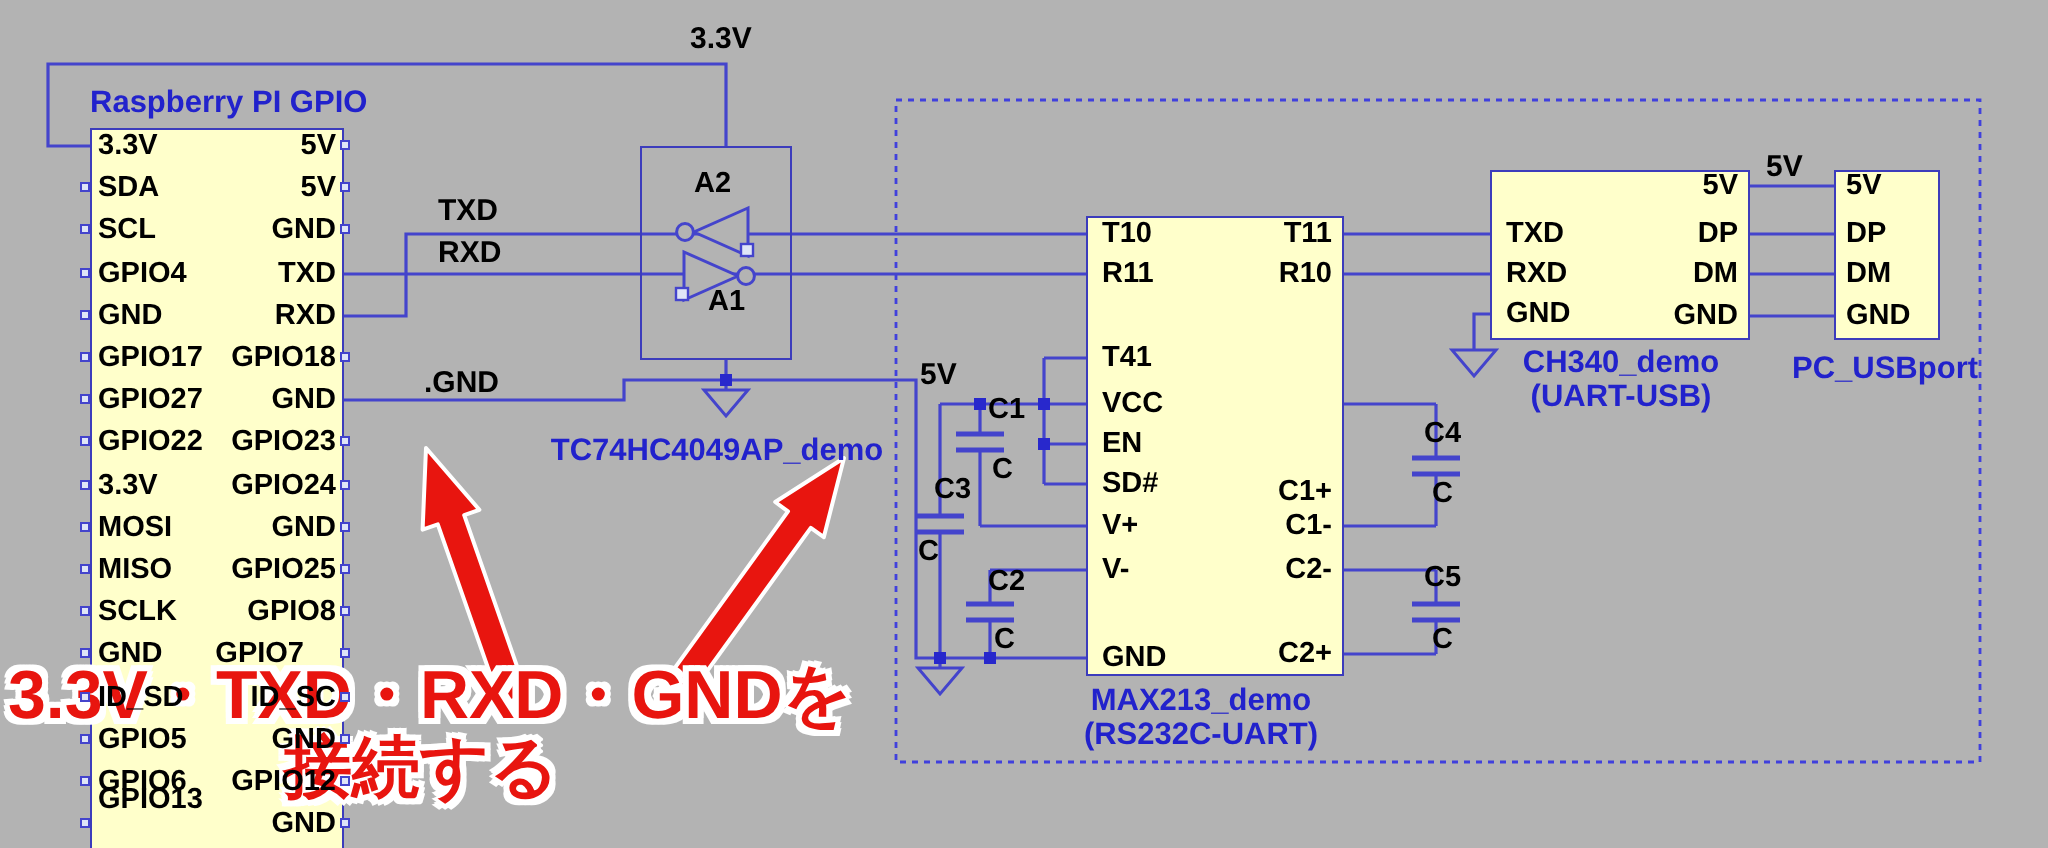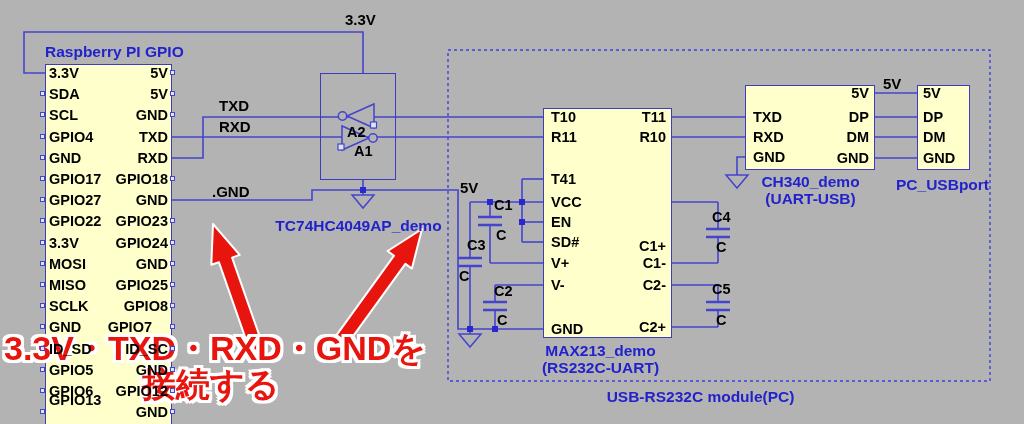--- a/index.html
+++ b/index.html
@@ -113,29 +113,28 @@
     </g>
   </svg>
 
   <div class="box" id="gpio-box" style="left:45px;top:64px;width:127px;height:365px;"></div>
   <div class="box plain" style="left:320px;top:73px;width:76px;height:107px;"></div>
   <div class="box" style="left:543px;top:108px;width:129px;height:230px;"></div>
   <div class="box" style="left:745px;top:85px;width:130px;height:85px;"></div>
   <div class="box" style="left:917px;top:85px;width:53px;height:85px;"></div>
 
   <div class="blue" style="left:45px;top:43px;">Raspberry PI GPIO</div>
-  <div class="gate" style="left:347px;top:85px;margin-top:40px;">A2</div>
+  <div class="gate" style="left:347px;top:85px;">A2</div>
   <div class="gate" style="left:354px;top:144px;">A1</div>
   <div class="blue c" style="left:266px;top:217px;width:185px;">TC74HC4049AP_demo</div>
   <div class="blue c" style="left:538px;top:342px;width:125px;">MAX213_demo</div>
   <div class="blue c" style="left:538px;top:359px;width:125px;">(RS232C-UART)</div>
   <div class="blue c" style="left:748px;top:173px;width:125px;">CH340_demo</div>
   <div class="blue c" style="left:748px;top:190px;width:125px;">(UART-USB)</div>
   <div class="blue" style="left:896px;top:176px;">PC_USBport</div>
-  <div class="blue c" style="left:588px;top:388px;width:225px;">USB-RS232C module(PC)</div>
 
   <div class="net" style="left:345px;top:12px;">3.3V</div>
   <div class="net" style="left:219px;top:98px;">TXD</div>
   <div class="net" style="left:219px;top:119px;">RXD</div>
   <div class="net" style="left:212px;top:184px;">.GND</div>
   <div class="net" style="left:460px;top:180px;">5V</div>
   <div class="net" style="left:883px;top:76px;">5V</div>
 
   <div class="red-note" style="left:4px;top:330px;">3.3V・TXD・RXD・GNDを</div>
   <div class="red-note" style="left:142px;top:366px;">接続する</div>

